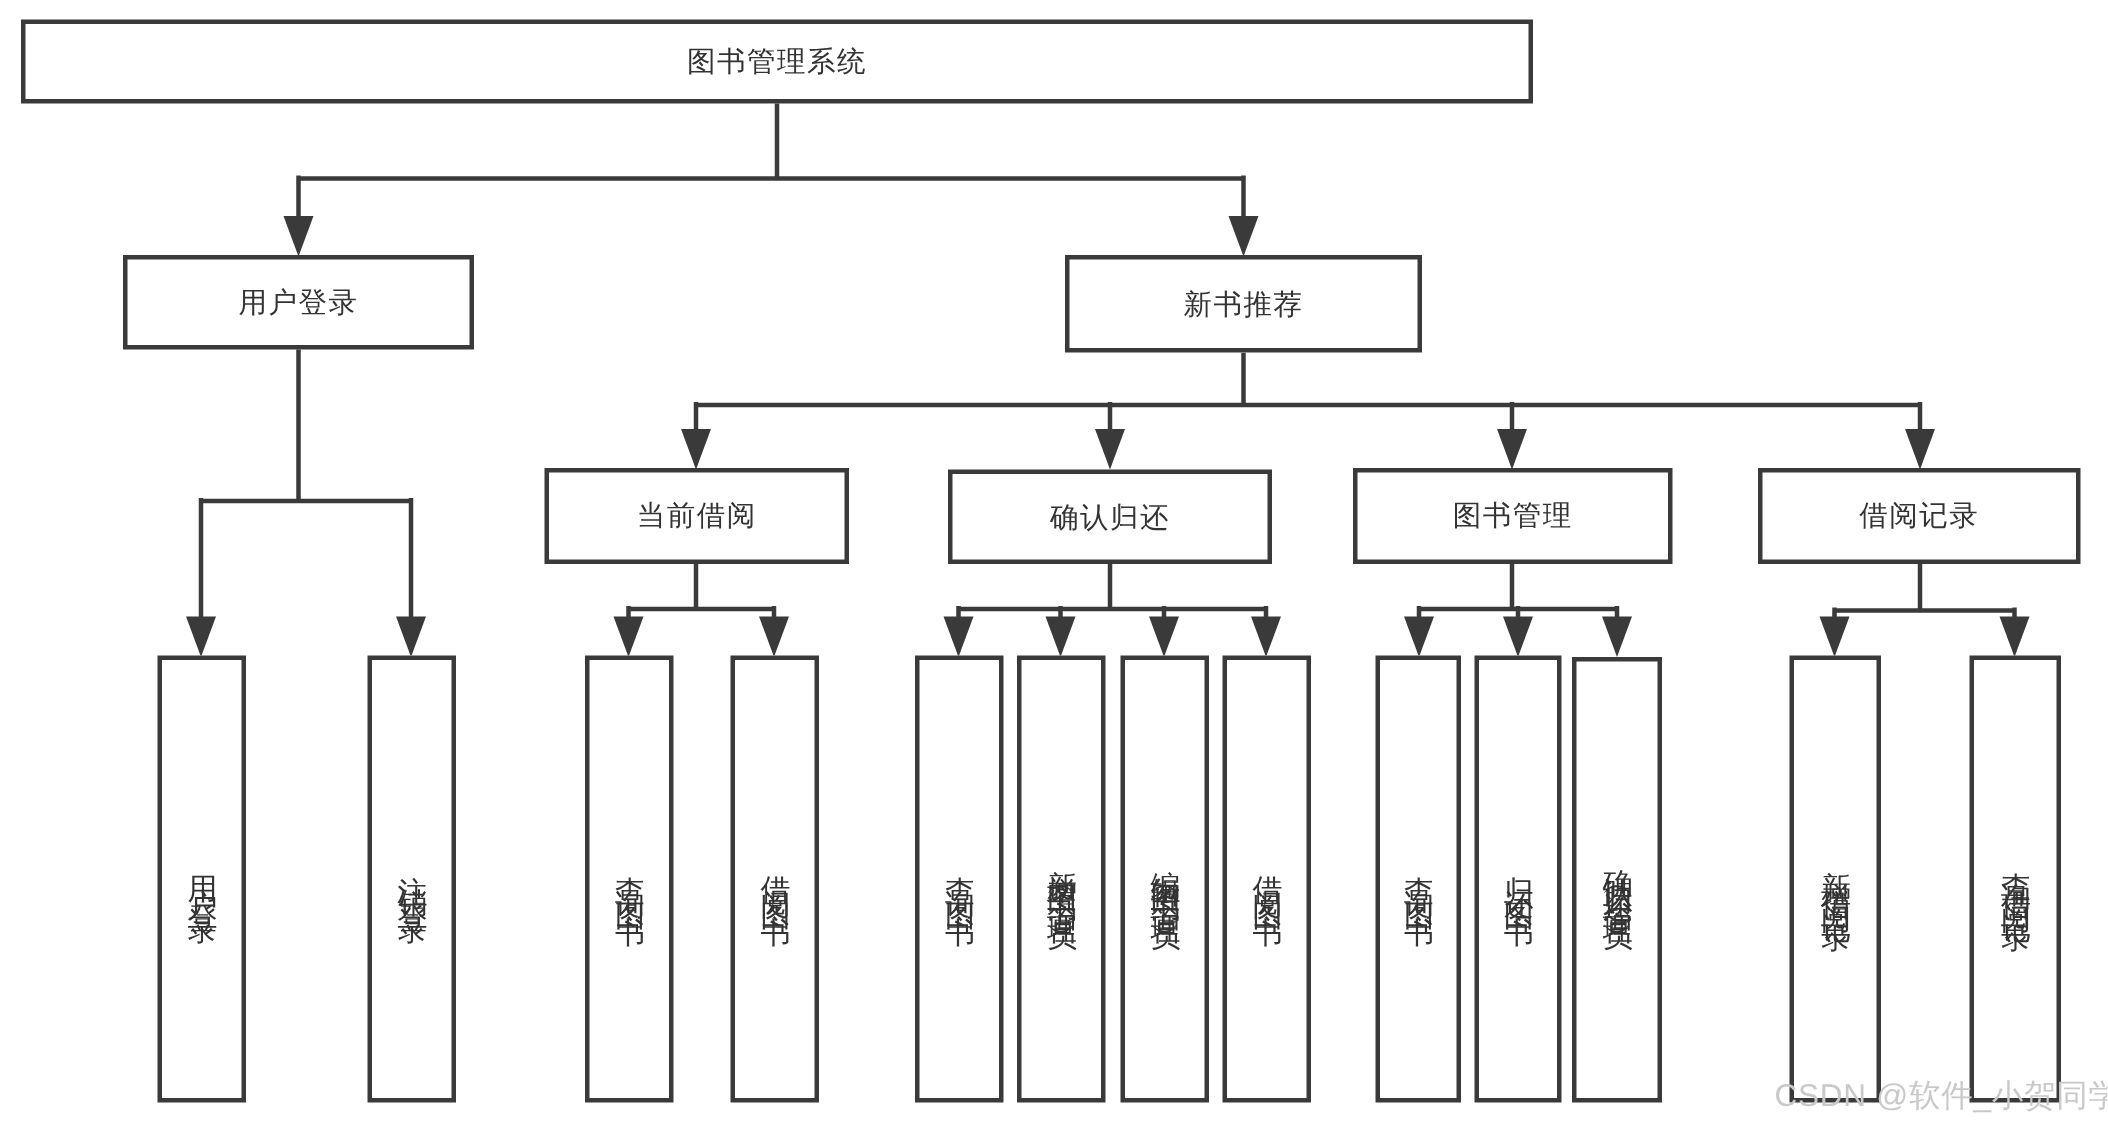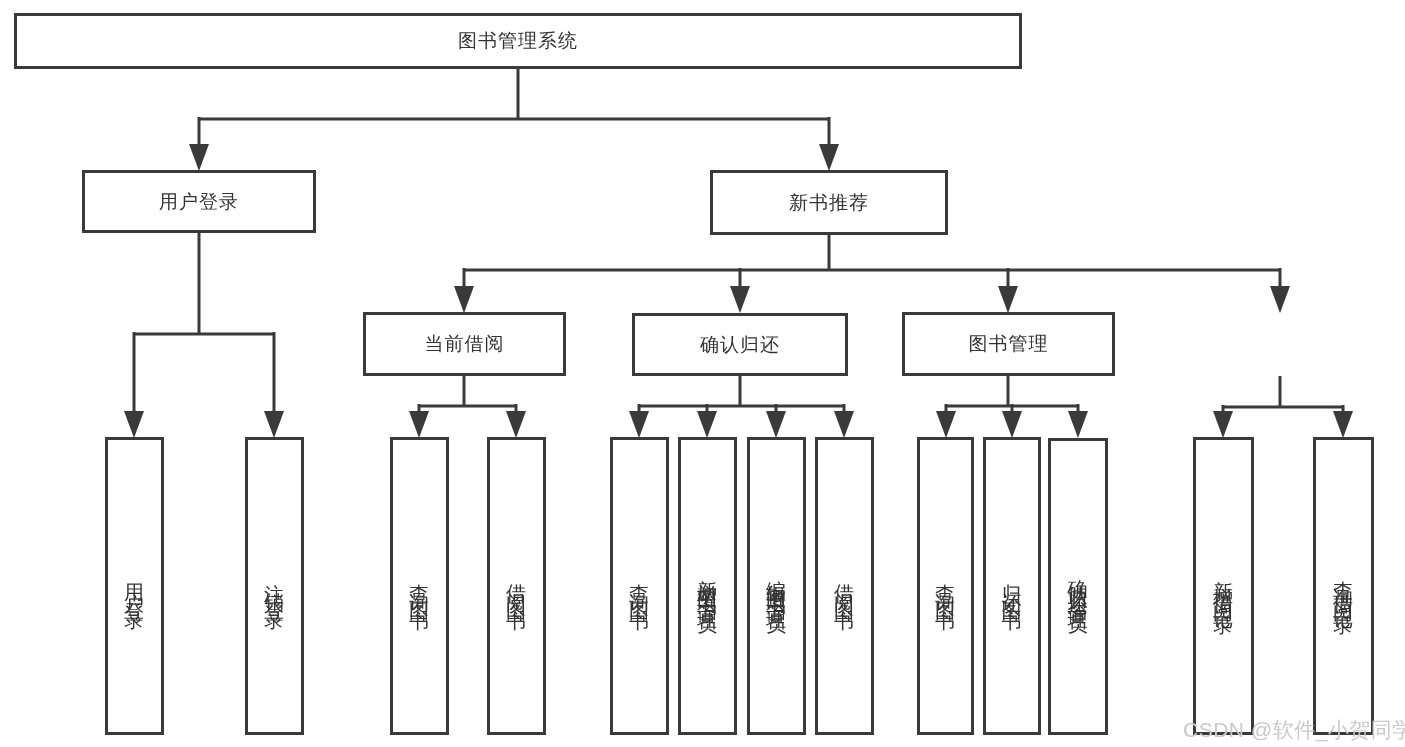--- a/index.html
+++ b/index.html
@@ -95,20 +95,21 @@
   </svg>
 
   <div class="node hbox" style="left:14px;top:13px;width:1008px;height:56px">图书管理系统</div>
 
   <div class="node hbox" style="left:82px;top:170px;width:234px;height:63px">用户登录</div>
   <div class="node hbox" style="left:710px;top:170px;width:238px;height:65px">新书推荐</div>
 
   <div class="node hbox" style="left:363px;top:312px;width:203px;height:64px">当前借阅</div>
   <div class="node hbox" style="left:632px;top:313px;width:216px;height:63px">确认归还</div>
   <div class="node hbox" style="left:902px;top:312px;width:213px;height:64px">图书管理</div>
+  <div class="node hbox" style="left:1172px;top:312px;width:215px;height:64px">借阅记录</div>
 
   <div class="node vbox" style="left:105px;top:437px;width:59px;height:298px">用户登录</div>
   <div class="node vbox" style="left:245px;top:437px;width:59px;height:298px">注销登录</div>
 
   <div class="node vbox" style="left:390px;top:437px;width:59px;height:298px">查询图书</div>
   <div class="node vbox" style="left:487px;top:437px;width:59px;height:298px">借阅图书</div>
 
   <div class="node vbox" style="left:610px;top:437px;width:59px;height:298px">查询图书</div>
   <div class="node vbox" style="left:678px;top:437px;width:59px;height:298px;letter-spacing:5px">新增图书（管理员）</div>
   <div class="node vbox" style="left:747px;top:437px;width:59px;height:298px;letter-spacing:5px">编辑图书（管理员）</div>

